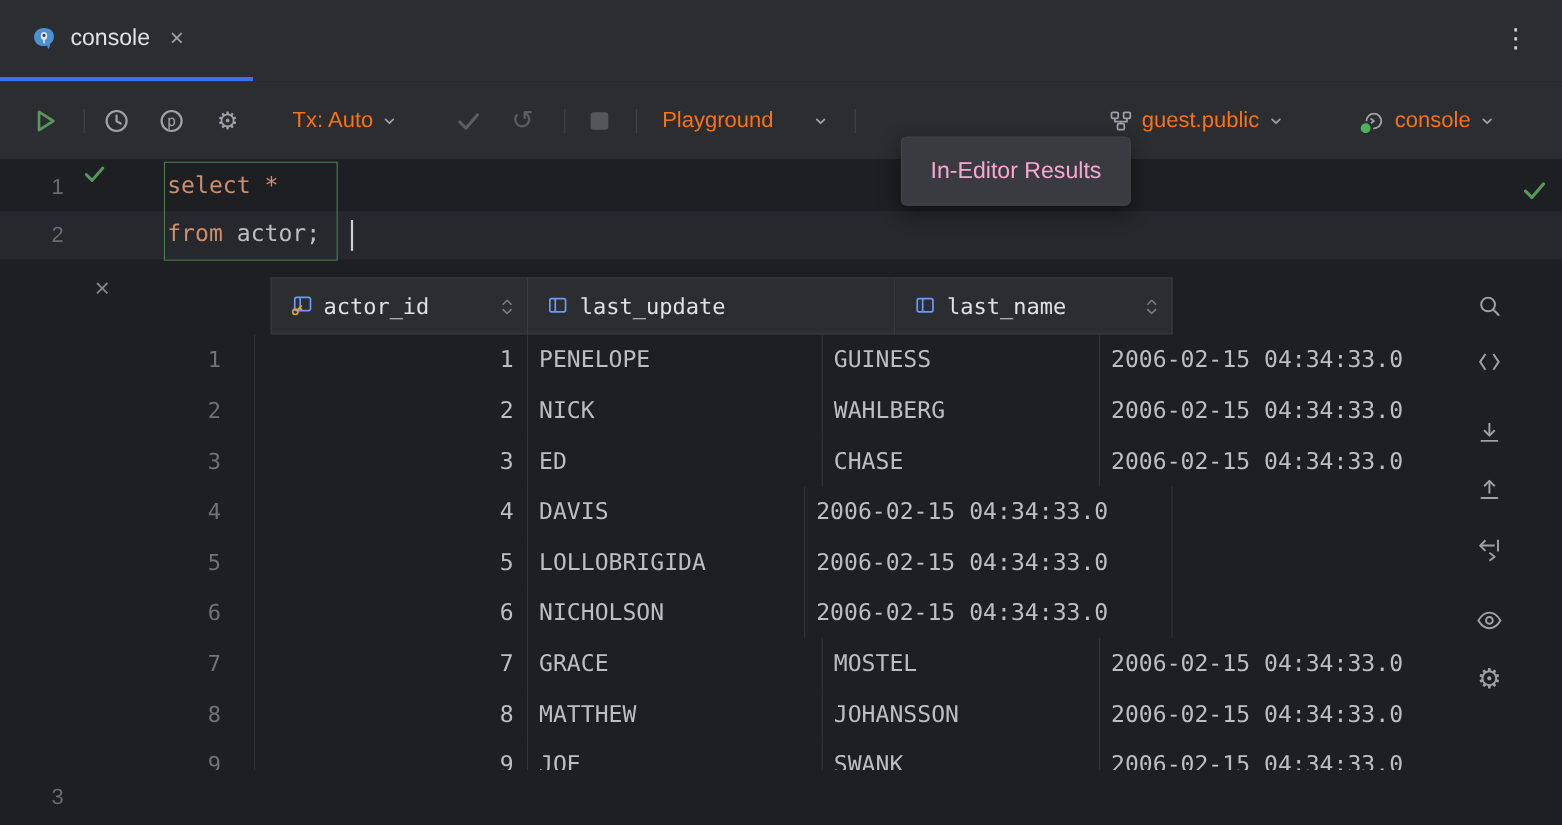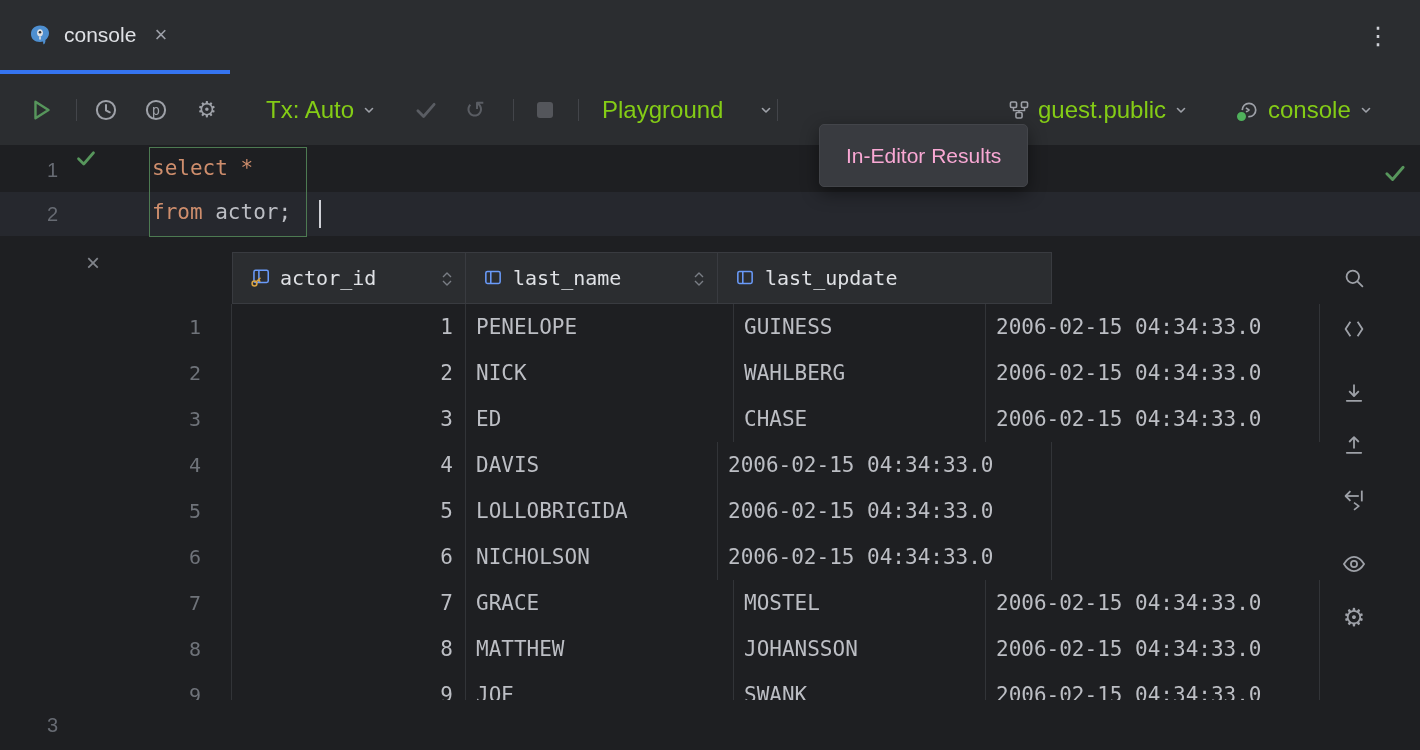--- a/index.html
+++ b/index.html
@@ -16,21 +16,21 @@
   .tab{position:absolute;left:0;top:0;height:70px;width:230px;display:flex;align-items:center;padding-left:28px;box-sizing:border-box;cursor:pointer;}
   .tab-label{font-size:21px;color:#dfe1e5;margin-left:12px;}
   .tab-close{margin-left:18px;color:#9da0a8;font-size:22px;line-height:1;}
   .tab-underline{position:absolute;left:0;top:70px;width:230px;height:4px;background:#3574f0;}
   .kebab{position:absolute;right:30px;top:24px;font-size:24px;color:#ced0d6;line-height:1;cursor:pointer;}
 
   
   .toolbar{position:absolute;left:0;top:74px;width:1420px;height:71px;background:#2b2d30;}
   .tbi{position:absolute;top:0;height:71px;display:flex;align-items:center;}
   .sep{position:absolute;top:25px;width:1px;height:22px;background:#43454a;}
-  .tb-label{font-size:24px;color:#84cc16;}
+  .tb-label{font-size:20px;color:#f97316;}
   .chev{margin-left:8px;display:inline-flex;}
   .gridbtn{position:absolute;left:789px;top:95px;width:42px;height:40px;background:#43454a;border-radius:6px;display:flex;align-items:center;justify-content:center;}
   .stop-square{width:16px;height:16px;background:#54565b;border-radius:3px;}
   .glyph-gear{font-size:22px;color:#9ea1a8;line-height:1;}
   .glyph-rollback{font-size:24px;color:#5a5d63;line-height:1;}
   .greendot{position:absolute;left:-3px;bottom:-2px;width:9px;height:9px;border-radius:50%;background:#4fb05b;border:2px solid #2b2d30;}
 
   
   .tooltip{
     position:absolute;left:819px;top:124px;height:63px;z-index:60;
@@ -56,21 +56,21 @@
 
   
   .grid{position:absolute;left:150px;top:252px;width:1170px;height:448px;overflow:hidden;}
   .grid-header{display:flex;height:52px;}
   .hcell{flex:none;box-sizing:border-box;display:flex;align-items:center;background:#2b2d30;border-top:1px solid #393b40;border-bottom:1px solid #393b40;border-right:1px solid #393b40;position:relative;padding-left:16px;cursor:pointer;}
   .hcell.c-gut{background:transparent;border:none;cursor:default;}
   .hcell.first{border-left:1px solid #393b40;}
   .hlabel{font-family:"DejaVu Sans Mono",monospace;font-size:20px;color:#dfe1e5;margin-left:9px;}
   .sorter{position:absolute;right:12px;top:17px;}
   .c-gut{width:82px;}
-  .c-id{width:234px;}
+  .c-id{width:234px;margin-left:14px;}
   .c-fn{width:268px;}
   .c-ln{width:252px;}
   .c-lu{width:334px;}
   .grid-row{display:flex;height:46px;}
   .grid-row>div{flex:none;box-sizing:border-box;font-family:"DejaVu Sans Mono",monospace;font-size:21px;color:#bcbec4;line-height:46px;overflow:hidden;white-space:nowrap;border-right:1px solid #323438;padding-left:10px;}
   .grid-row .gcell{color:#6f737a;font-size:20px;text-align:right;padding:0 30px 0 0;border-right:1px solid #323438;}
   .grid-row .ncell{text-align:right;padding:0 12px 0 0;}
 
   
   .rail{position:absolute;left:1334px;top:252px;width:40px;height:420px;}
@@ -246,45 +246,45 @@
       <span class="hlabel">actor_id</span>
       <span class="sorter">
         <svg width="12" height="18" viewBox="0 0 12 18">
             <polyline points="2,7 6,3 10,7" fill="none" stroke="#7a7e85" stroke-width="1.4" stroke-linejoin="round"></polyline>
             <polyline points="2,11 6,15 10,11" fill="none" stroke="#7a7e85" stroke-width="1.4" stroke-linejoin="round"></polyline>
           </svg>
       </span>
     </div>
 
 
+    <div class="hcell c-lu">
+      <span>
+        <svg width="22" height="22" viewBox="0 0 20 20">
+            <rect x="3.5" y="4" width="13" height="11" rx="1.5" fill="none" stroke="#6a9bfa" stroke-width="1.4"></rect>
+            <line x1="8" y1="4" x2="8" y2="15" stroke="#6a9bfa" stroke-width="1.4"></line>
+          </svg>
+      </span>
+      <span class="hlabel">last_update</span>
+    </div>
+
     <div class="hcell c-ln">
       <span>
         <svg width="22" height="22" viewBox="0 0 20 20">
             <rect x="3.5" y="4" width="13" height="11" rx="1.5" fill="none" stroke="#6a9bfa" stroke-width="1.4"></rect>
             <line x1="8" y1="4" x2="8" y2="15" stroke="#6a9bfa" stroke-width="1.4"></line>
           </svg>
       </span>
       <span class="hlabel">last_name</span>
       <span class="sorter">
         <svg width="12" height="18" viewBox="0 0 12 18">
             <polyline points="2,7 6,3 10,7" fill="none" stroke="#7a7e85" stroke-width="1.4" stroke-linejoin="round"></polyline>
             <polyline points="2,11 6,15 10,11" fill="none" stroke="#7a7e85" stroke-width="1.4" stroke-linejoin="round"></polyline>
           </svg>
       </span>
     </div>
-
-    <div class="hcell c-lu">
-      <span>
-        <svg width="22" height="22" viewBox="0 0 20 20">
-            <rect x="3.5" y="4" width="13" height="11" rx="1.5" fill="none" stroke="#6a9bfa" stroke-width="1.4"></rect>
-            <line x1="8" y1="4" x2="8" y2="15" stroke="#6a9bfa" stroke-width="1.4"></line>
-          </svg>
-      </span>
-      <span class="hlabel">last_update</span>
-    </div>
   </div>
 
   <div class="grid-body">
       <div class="grid-row">
         <div class="gcell c-gut">1</div>
         <div class="ncell c-id">1</div>
         <div class="c-fn">PENELOPE</div>
         <div class="c-ln">GUINESS</div>
         <div class="c-lu">2006-02-15 04:34:33.0</div>
       </div>

